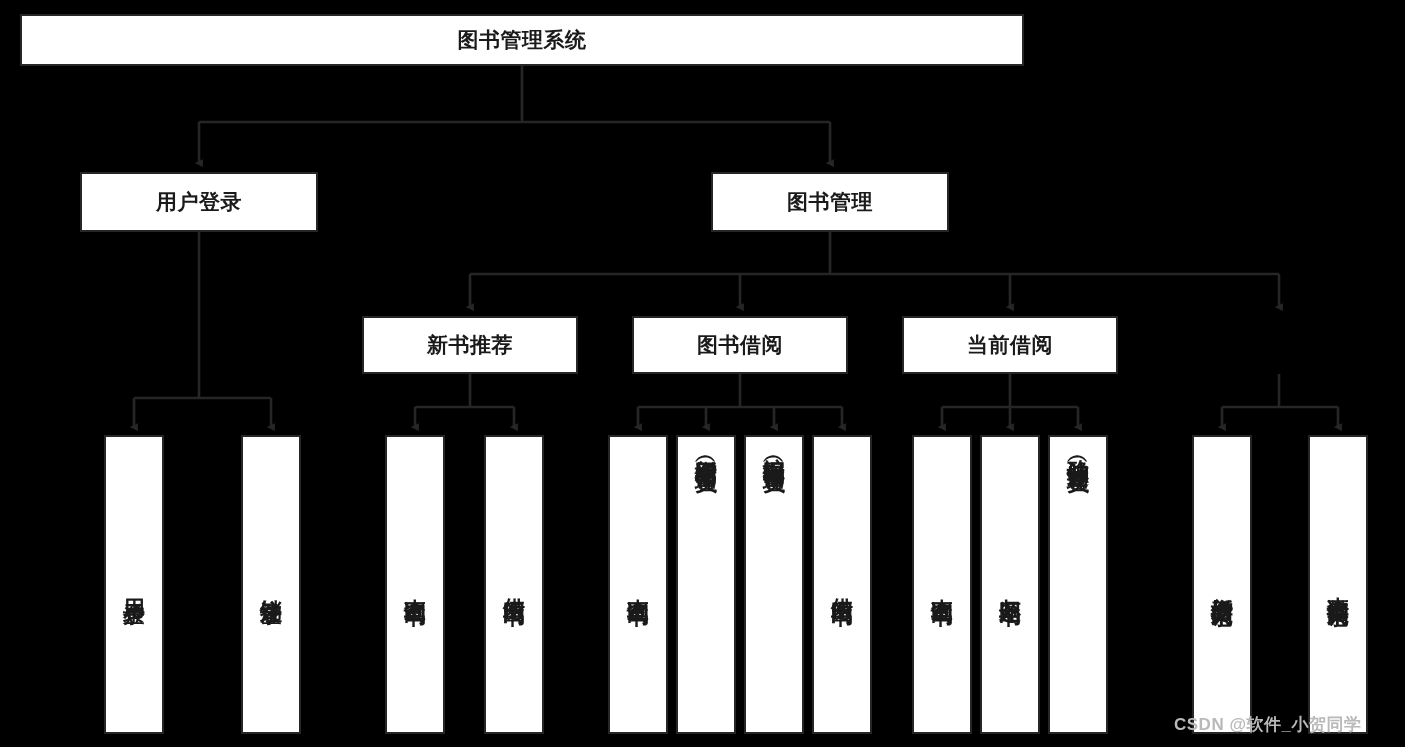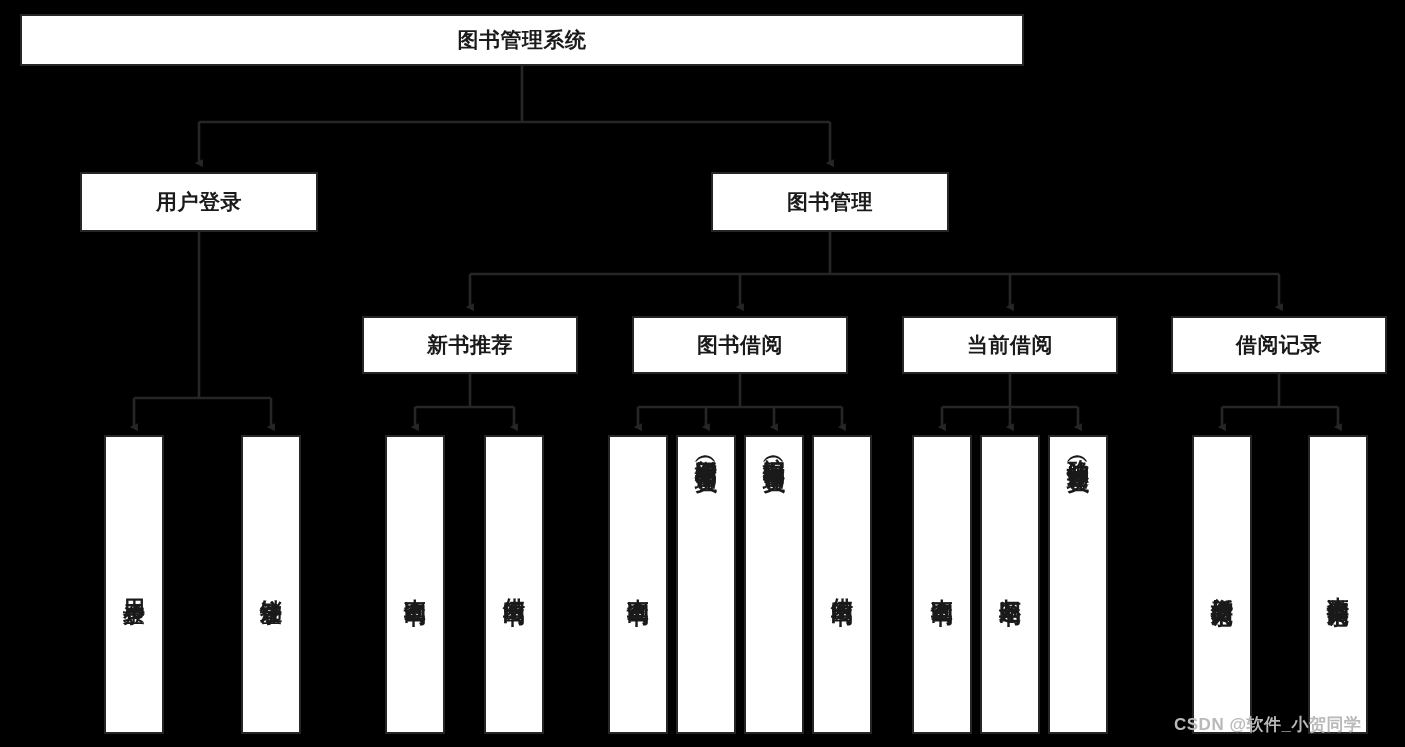--- a/index.html
+++ b/index.html
@@ -144,23 +144,20 @@
 
   <div class="node horiz" style="left:362px; top:316px; width:216px; height:58px;">
     <span class="label">新书推荐</span>
   </div>
   <div class="node horiz" style="left:902px; top:316px; width:216px; height:58px;">
     <span class="label">当前借阅</span>
   </div>
   <div class="node horiz" style="left:632px; top:316px; width:216px; height:58px;">
     <span class="label">图书借阅</span>
   </div>
-  <div class="node horiz" style="left:1171px; top:316px; width:216px; height:58px;">
-    <span class="label">借阅记录</span>
-  </div>
 
   <div class="node vert center" style="left:104px; top:435px; width:60px; height:299px;">
     <span class="label">用户登录</span>
   </div>
   <div class="node vert center" style="left:241px; top:435px; width:60px; height:299px;">
     <span class="label">注销登录</span>
   </div>
 
   <div class="node vert center" style="left:385px; top:435px; width:60px; height:299px;">
     <span class="label">查询图书</span>

